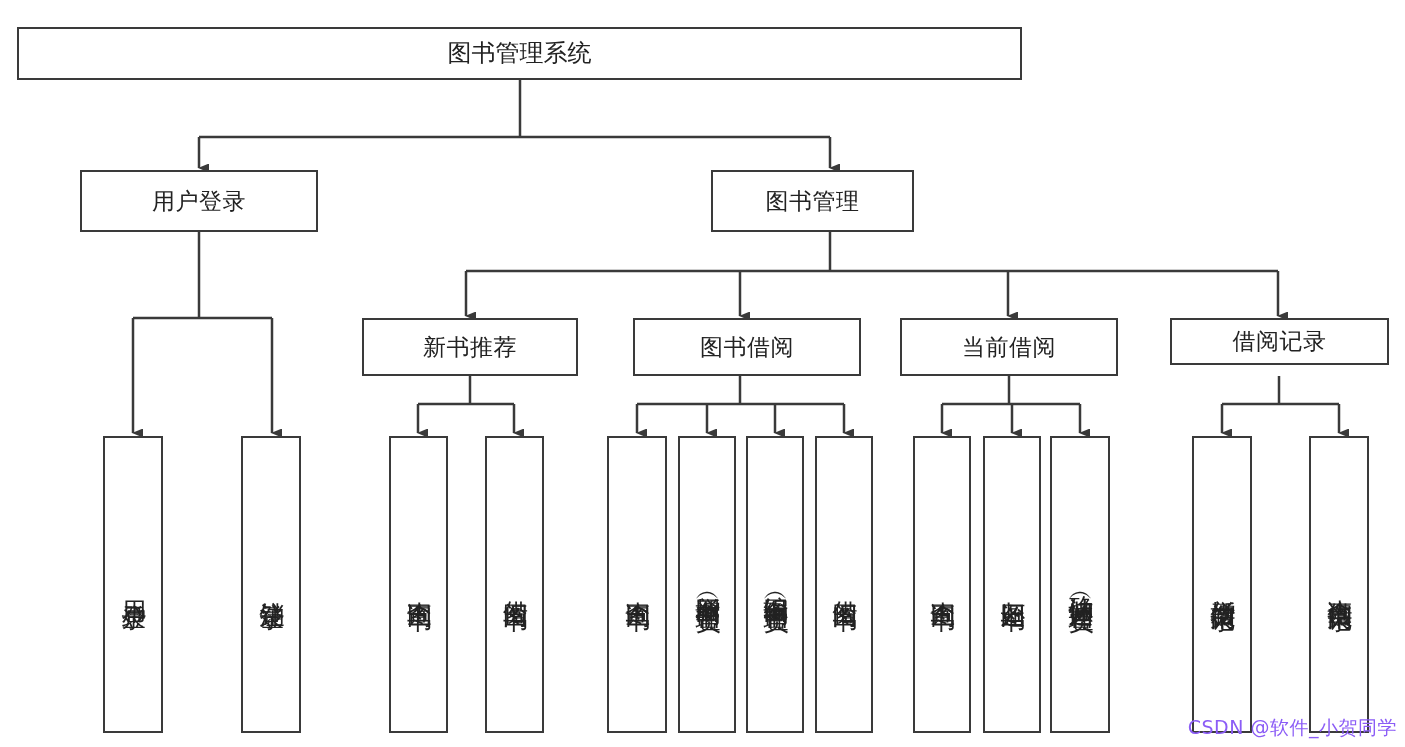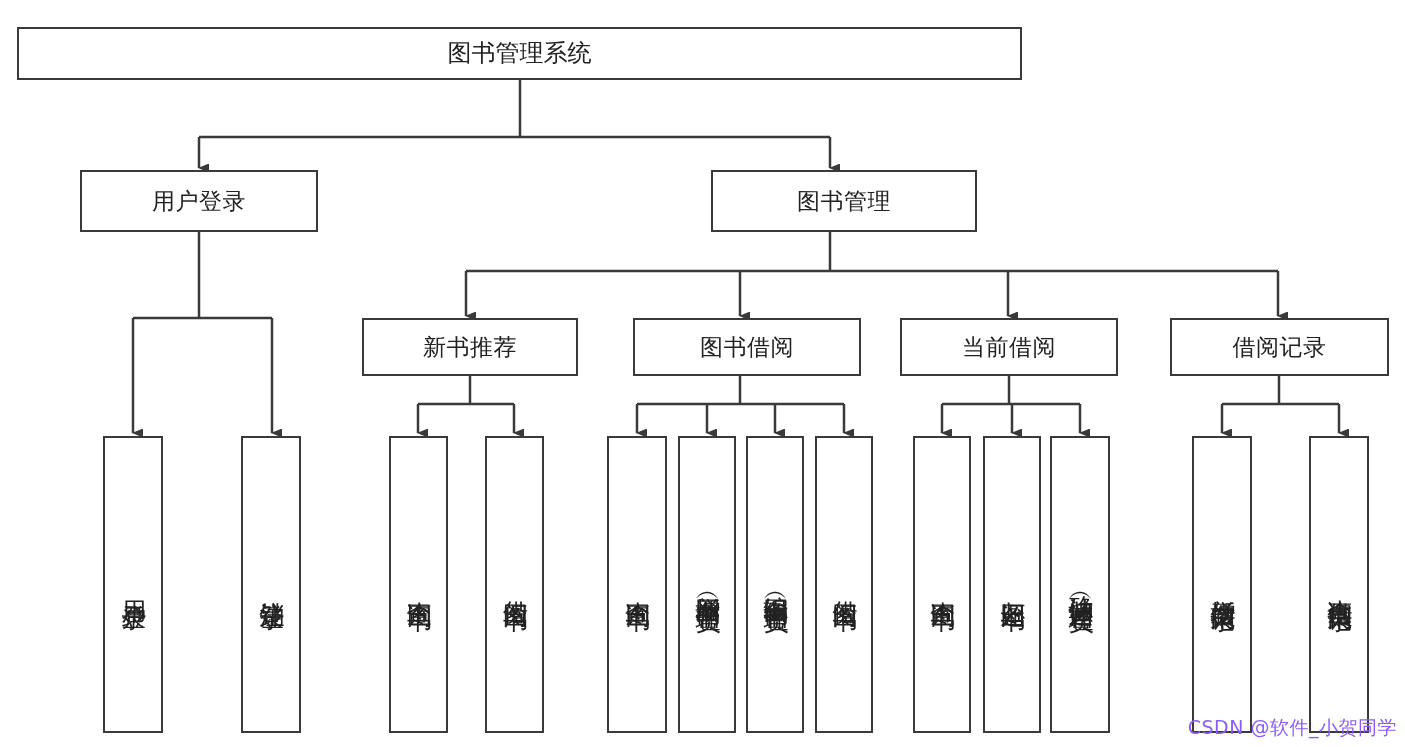--- a/index.html
+++ b/index.html
@@ -119,26 +119,26 @@
       <path d="M1279,376 L1279,404"></path>
       <path d="M1222,404 L1339,404"></path>
       <path d="M1222,404 L1222,433" marker-end="url(#arrow)"></path>
       <path d="M1339,404 L1339,433" marker-end="url(#arrow)"></path>
     </g>
   </svg>
 
   <div class="node root" style="left:17px; top:15px; width:1005px; height:53px;margin-top:12px;">图书管理系统</div>
 
   <div class="node h" style="left:80px; top:170px; width:238px; height:62px;">用户登录</div>
-  <div class="node h" style="left:711px; top:170px; width:266px; height:62px;">图书管理</div>
+  <div class="node h" style="left:711px; top:170px; width:203px; height:62px;">图书管理</div>
 
   <div class="node h" style="left:362px; top:318px; width:216px; height:58px;text-align:right;">新书推荐</div>
   <div class="node h" style="left:633px; top:318px; width:228px; height:58px;">图书借阅</div>
   <div class="node h" style="left:900px; top:318px; width:218px; height:58px;">当前借阅</div>
-  <div class="node h" style="left:1170px; top:318px; width:219px; height:58px;">借阅记录</div>
+  <div class="node h" style="left:1170px; top:318px; width:219px; height:47px;">借阅记录</div>
 
   <div class="node v" style="left:103px; top:436px; width:60px; height:297px;">
     <span class="vtext">用户登录</span>
   </div>
   <div class="node v" style="left:241px; top:436px; width:60px; height:297px;">
     <span class="vtext">注销登录</span>
   </div>
 
   <div class="node v" style="left:389px; top:436px; width:59px; height:297px;">
     <span class="vtext">查询图书</span>

